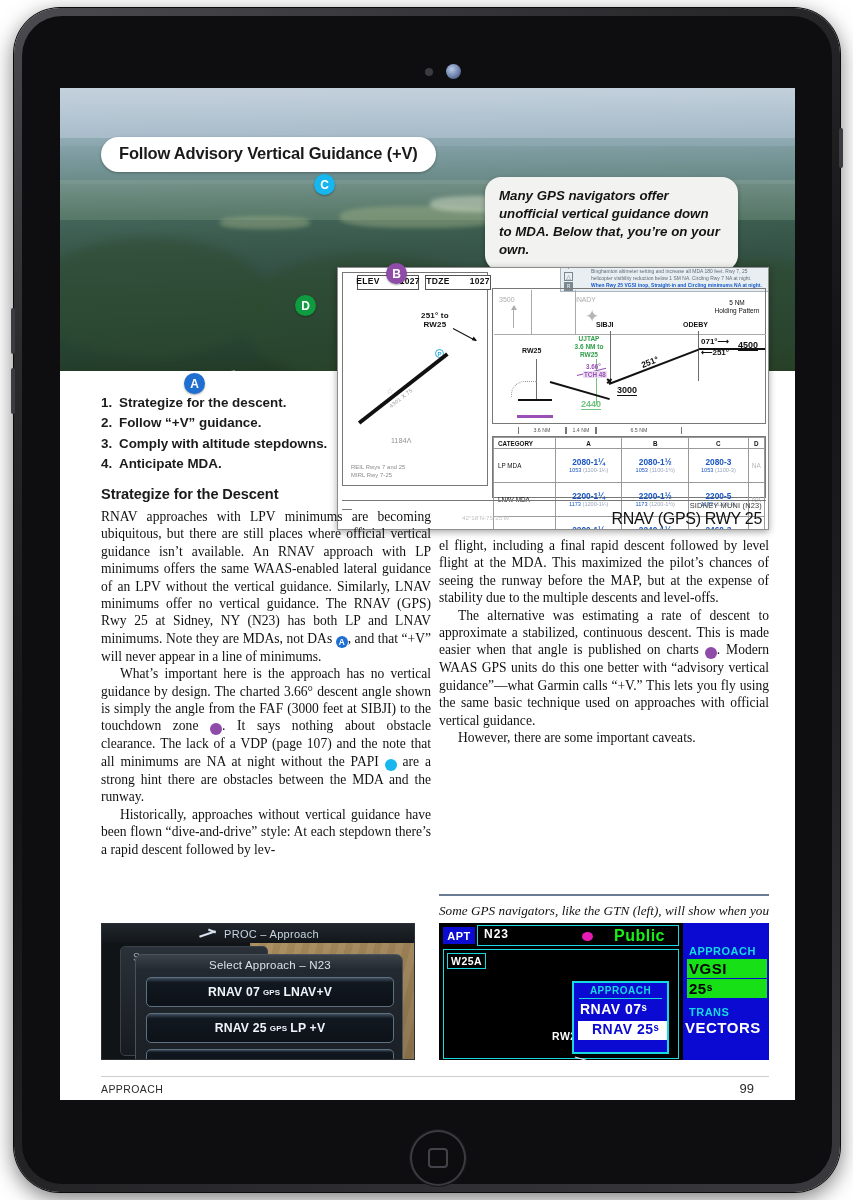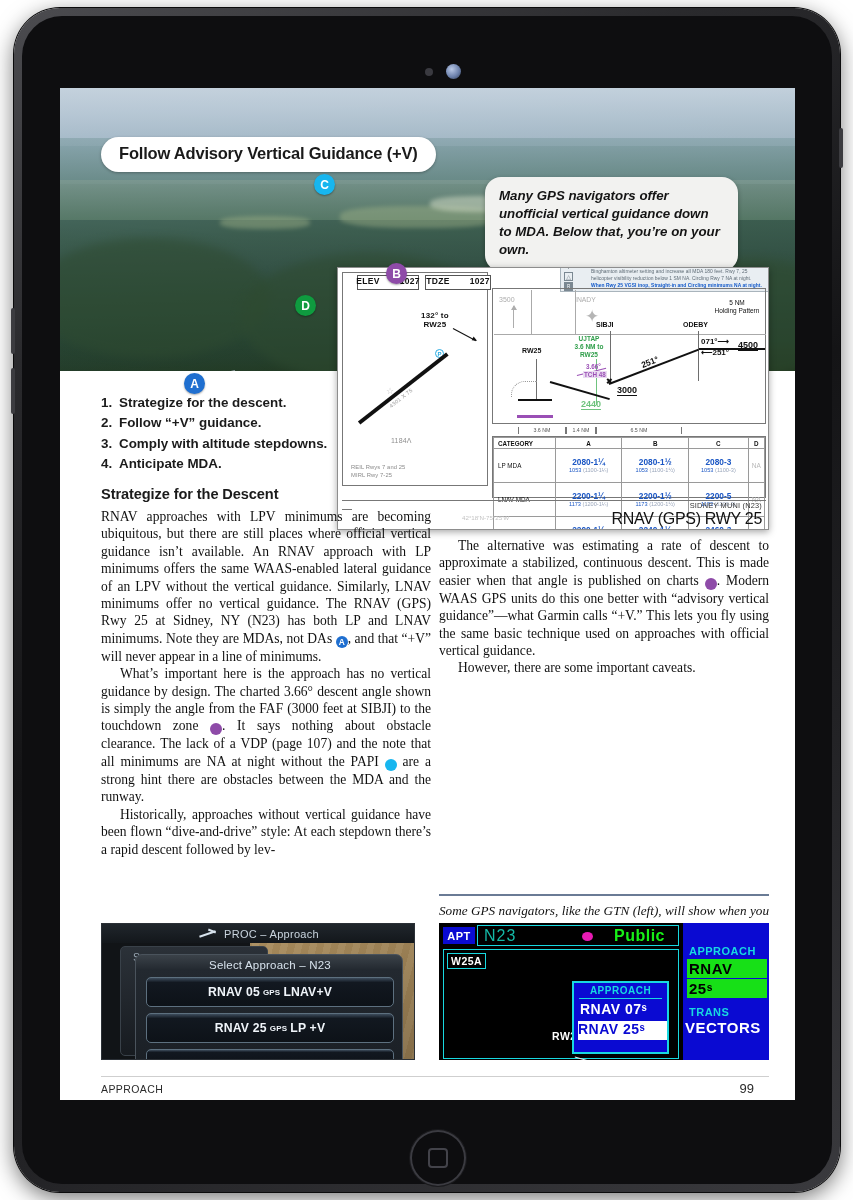--- a/index.html
+++ b/index.html
@@ -421,21 +421,21 @@
   #gns-topbar { position:absolute; left:0; top:0; width:244px; height:24px; }
   #gns-apt {
     position:absolute; left:4px; top:4px; width:32px; height:17px;
     background:#0a0ad2; color:#fff; font-size:11px; font-weight:700;
     display:flex; align-items:center; justify-content:center; letter-spacing:.5px;
   }
   #gns-idbox {
     position:absolute; left:38px; top:2px; width:202px; height:21px;
     border:1.5px solid #18d8e0;
   }
-  #gns-n23 { position:absolute; left:6px; top:1px; color:#14b8a6; font-size:16px; font-weight:400; letter-spacing:1px; }
+  #gns-n23 { position:absolute; left:6px; top:1px; color:#ffffff; font-size:12px; font-weight:700; letter-spacing:1px; }
   #gns-dot { position:absolute; left:104px; top:6px; width:11px; height:9px; border-radius:50%; background:#e81bb4; }
   #gns-public { position:absolute; left:136px; top:1px; color:#17f017; font-size:16px; font-weight:700; letter-spacing:.5px; }
   #gns-mapbox {
     position:absolute; left:4px; top:26px; width:236px; height:110px; border:1.5px solid #18d8e0;
   }
   #gns-w25a {
     position:absolute; left:3px; top:3px; padding:1px 3px;
     border:1.5px solid #18d8e0; color:#fff; font-size:10.5px; font-weight:700; letter-spacing:.5px;
   }
   #gns-rw25 { position:absolute; left:108px; top:80px; color:#fff; font-size:10.5px; font-weight:700; letter-spacing:.5px; }
@@ -453,21 +453,21 @@
   }
   #gns-pop-title {
     position:absolute; left:0; top:2px; width:93px; text-align:center;
     color:#18d8e0; font-size:10px; font-weight:700; letter-spacing:.5px;
   }
   #gns-pop-rule { position:absolute; left:5px; top:15px; width:83px; height:1.3px; background:#18d8e0; }
   #gns-pop-i1 { position:absolute; left:6px; top:18px; color:#fff; font-size:14px; font-weight:700; letter-spacing:.5px; }
   #gns-pop-i2 {
     position:absolute; left:4px; top:38px; width:89px; height:19px;
     background:#fff; color:#0a0ad2; font-size:14px; font-weight:700;
-    letter-spacing:.5px; padding-left:0;
+    letter-spacing:.5px; padding-left:14px;
   }
   #gns-appr-lbl { position:absolute; left:6px; top:22px; color:#18d8e0; font-size:11px; font-weight:700; letter-spacing:.5px; }
   .gns-green {
     position:absolute; left:4px; width:80px; height:19px; background:#17e017;
     color:#000; font-size:15px; font-weight:700; letter-spacing:.5px;
     display:flex; align-items:center; padding-left:2px;
   }
   #gns-g1 { top:36px; }
   #gns-g2 { top:56px; }
   #gns-trans { position:absolute; left:6px; top:83px; color:#18d8e0; font-size:11px; font-weight:700; letter-spacing:.5px; }
@@ -523,21 +523,21 @@
     <div class="c-box" id="plan">
       <div class="elev-cell" id="elev">
         <span>ELEV</span>
         <span>1027</span>
       </div>
       <div class="elev-cell" id="tdze">
         <span>TDZE</span>
         <span>1027</span>
       </div>
       <div id="crs-label">
-        <div>132° to</div>
+        <div>251° to</div>
         <div>RW25</div>
       </div>
       <div id="crs-arrow"></div>
       <div id="papi-dot">P</div>
       <div id="star">☆</div>
       <div id="rwy-line"></div>
       <div id="rwy-label">4301 X 75</div>
       <div id="mtn">
         <span>1184</span>Λ
       </div>
@@ -717,56 +717,57 @@
 
   <div id="h2">Strategize for the Descent</div>
 
   <div class="col" id="col-left">
     <p>RNAV approaches with LPV minimums are becom­ing ubiquitous, but there are still places where official vertical guidance isn’t available. An RNAV approach with LP minimums offers the same WAAS-enabled lateral guidance of an LPV without the vertical guid­ance. Similarly, LNAV minimums offer no vertical guidance. The RNAV (GPS) Rwy 25 at Sidney, NY (N23) has both LP and LNAV minimums. Note they are MDAs, not DAs <span class="ib ib-blue">A</span>, and that “+V” will never ap­pear in a line of minimums.</p>
     <p class="ind">What’s important here is the approach has no vertical guidance by design. The charted 3.66° de­scent angle shown is simply the angle from the FAF (3000 feet at SIBJI) to the touchdown zone <span class="ib ib-purple">B</span>. It says nothing about obstacle clearance. The lack of a VDP (page 107) and the note that all minimums are NA at night without the PAPI <span class="ib ib-cyan">C</span> are a strong hint there are obstacles between the MDA and the runway.</p>
     <p class="ind">Historically, approaches without vertical guid­ance have been flown “dive-and-drive” style: At each stepdown there’s a rapid descent followed by lev-</p>
   </div>
 
   <div class="col" id="col-right">
+    <p>el flight, including a final rapid descent followed by level flight at the MDA. This maximized the pilot’s chances of seeing the runway before the MAP, but at the expense of stability due to the multiple descents and level-offs.</p>
     <p class="ind">The alternative was estimating a rate of descent to approximate a stabilized, continuous descent. This is made easier when that angle is published on charts <span class="ib ib-purple">B</span>. Modern WAAS GPS units do this one better with “advisory vertical guidance”—what Garmin calls “+V.” This lets you fly using the same basic technique used on approaches with official vertical guidance.</p>
     <p class="ind">However, there are some important caveats.</p>
   </div>
 
   <div id="cap-rule"></div>
   <div id="caption">Some GPS navigators, like the GTN (left), will show when you load the approach if +V guidance is possible (assuming GPS accuracy is sufficient). A GNS (right) would likely offer the same guidance, but you won’t know until the FAF is the active waypoint.</div>
 
   <div id="gtn">
     <div id="gtn-map"></div>
     <div id="gtn-topbar">
       <span id="gtn-plane"></span>
       <span>PROC – Approach</span>
     </div>
     <div id="gtn-seq">
       <div id="gtn-seq-lbl">Sequence</div>
     </div>
     <div id="gtn-dialog">
       <div id="gtn-dlg-title">Select Approach – N23</div>
       <div class="gtn-btn" id="gtn-btn1">
-        <span>RNAV 05</span>
+        <span>RNAV 07</span>
         <span class="gps-sm">GPS</span>
         <span>LNAV+V</span>
       </div>
       <div class="gtn-btn" id="gtn-btn2">
         <span>RNAV 25</span>
         <span class="gps-sm">GPS</span>
         <span>LP +V</span>
       </div>
       <div class="gtn-btn" id="gtn-btn3"></div>
     </div>
   </div>
 
   <div id="gns">
     <div id="gns-right">
       <div id="gns-appr-lbl">APPROACH</div>
-      <div class="gns-green" id="gns-g1">RNAV</div>
+      <div class="gns-green" id="gns-g1">VGSI</div>
       <div class="gns-green" id="gns-g2">25ˢ</div>
       <div id="gns-trans">TRANS</div>
       <div id="gns-vectors">VECTORS</div>
     </div>
 
     <div id="gns-topbar">
       <div id="gns-apt">APT</div>
       <div id="gns-idbox">
         <span id="gns-n23">N23</span>
         <span id="gns-dot"></span>

